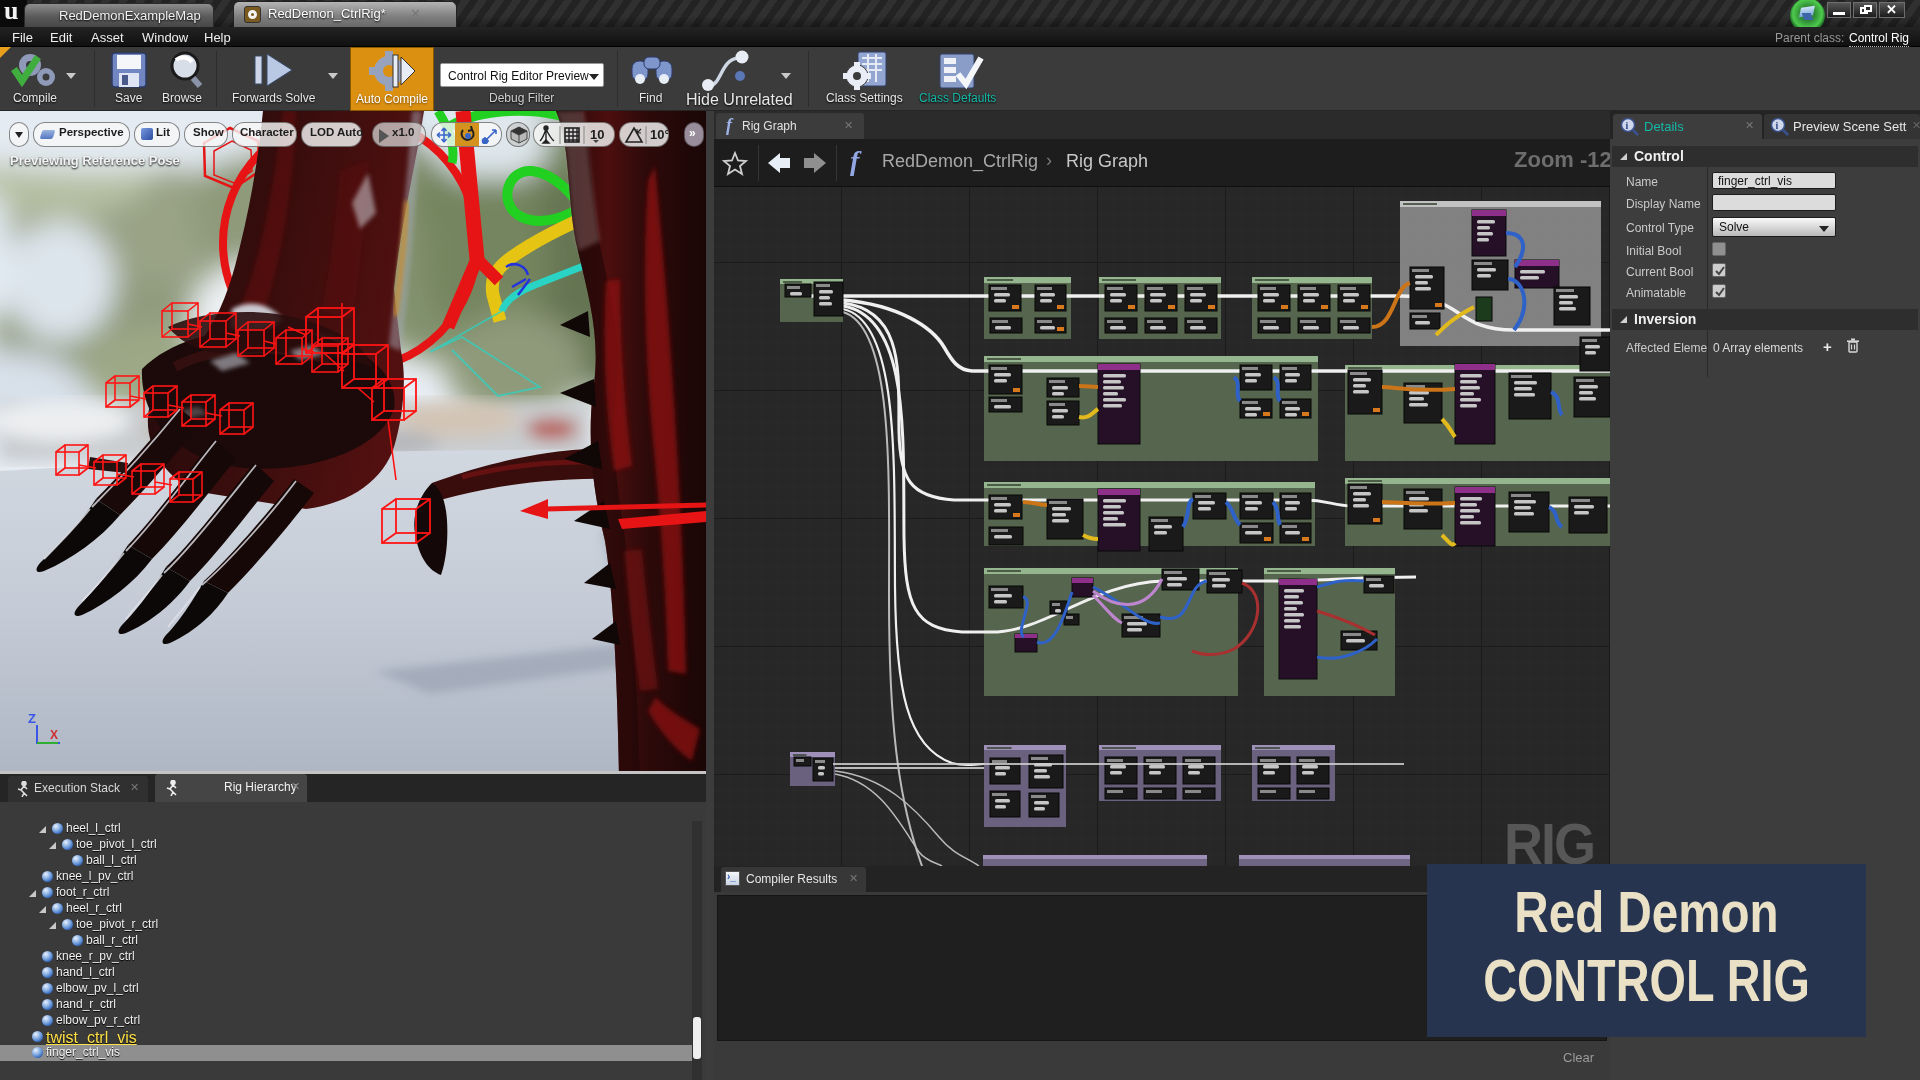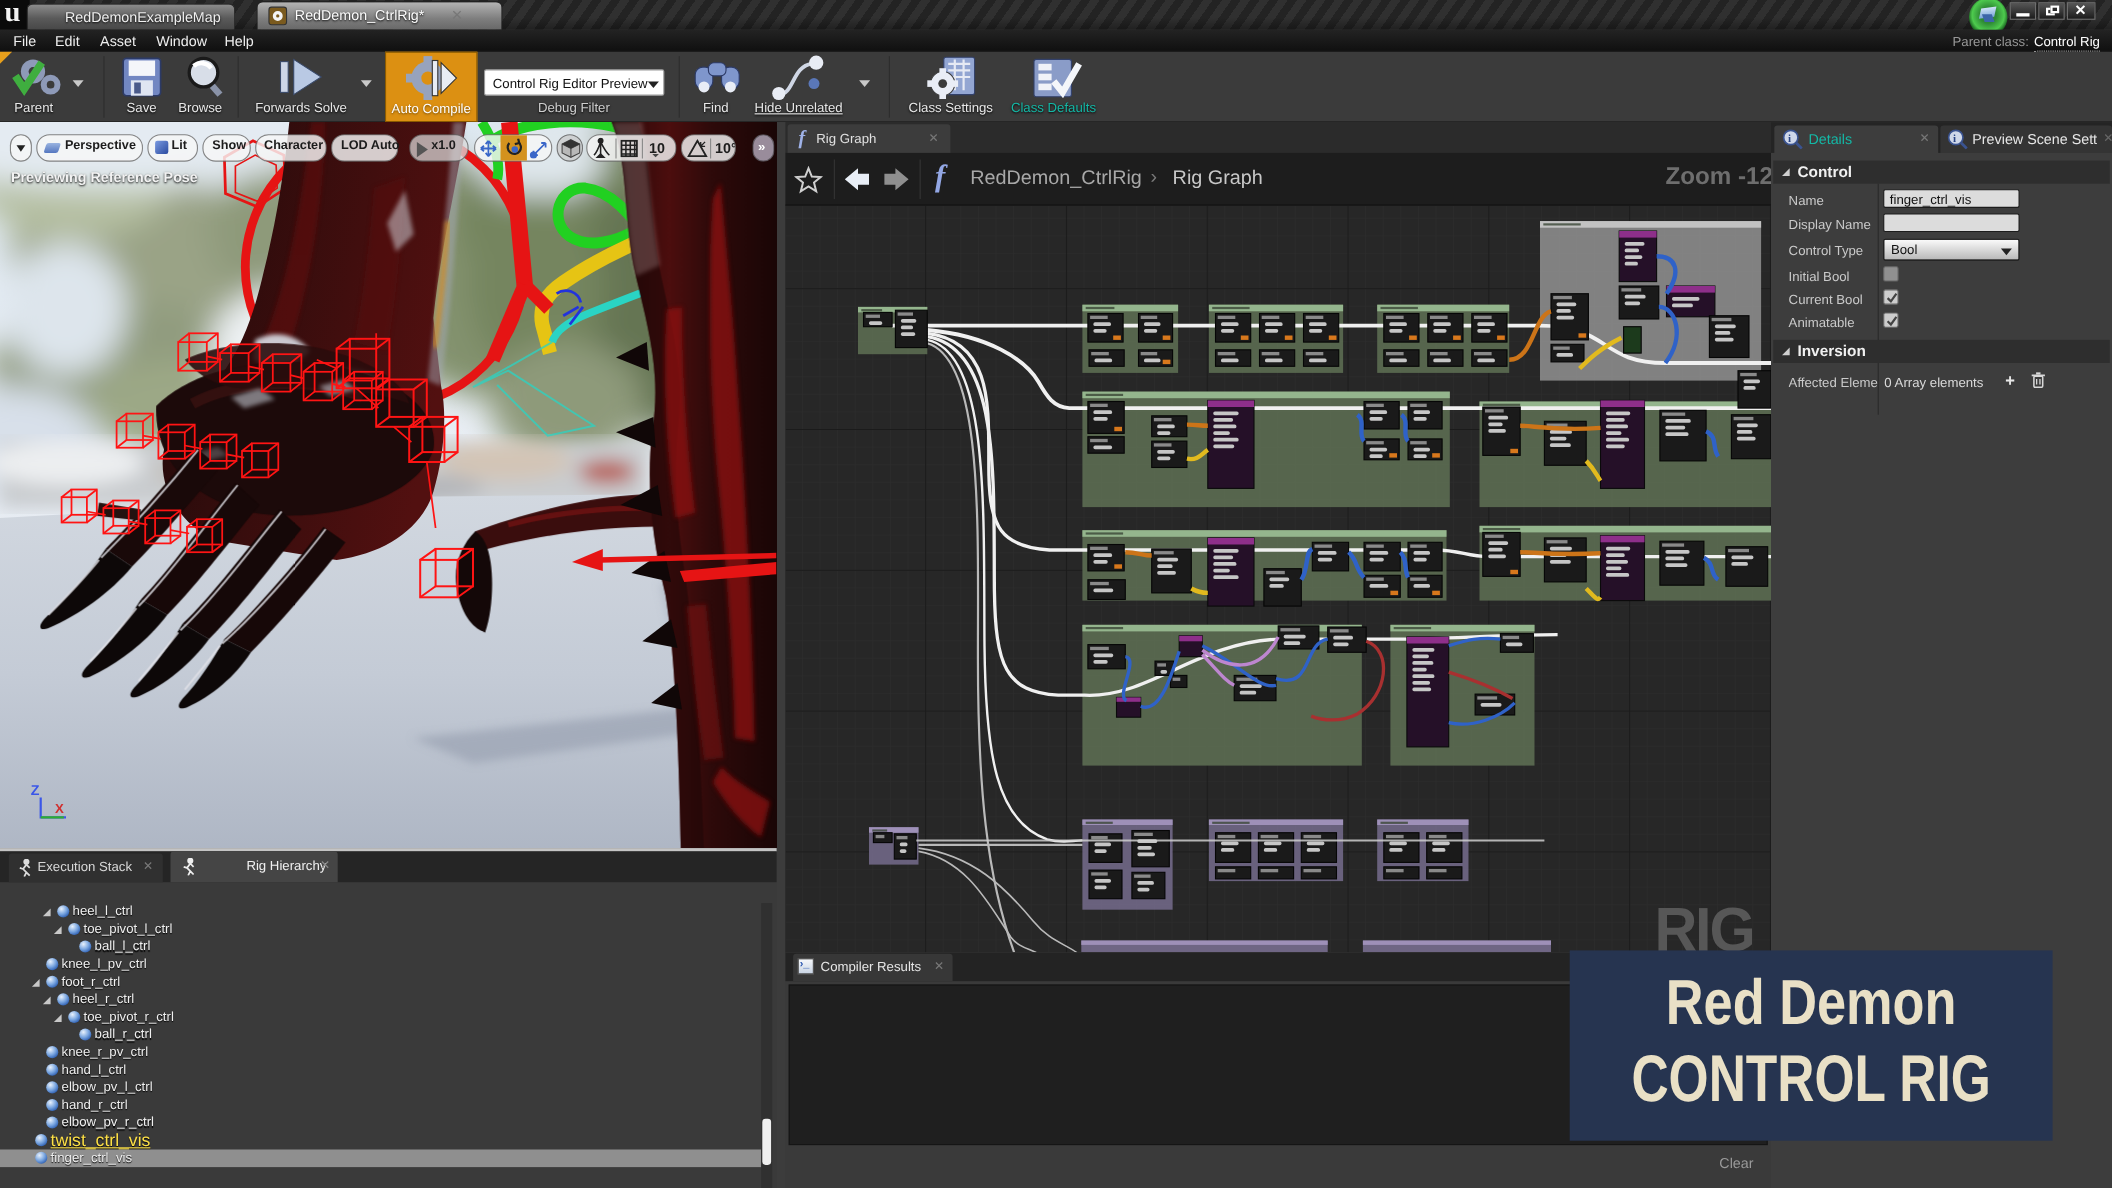--- a/index.html
+++ b/index.html
@@ -63,21 +63,21 @@
  <svg class="abs" style="left:8px;top:4px;" width="52" height="40" viewBox="0 0 52 40">
   <g fill="#8e9ab8">
           <circle cx="22" cy="14" r="11"></circle>
           <circle cx="38" cy="26" r="9"></circle>
         </g>
   <circle cx="22" cy="14" r="4" fill="#3b3b3b"></circle>
         <circle cx="38" cy="26" r="3.5" fill="#3b3b3b"></circle>
   <path d="M6 18 L14 30 L30 6" stroke="#3fae3f" stroke-width="7" fill="none"></path>
  </svg>
  <div class="abs txt" style="left:14px;top:90px;"></div>
- <div class="abs txt" style="left:13px;top:44px;font-size:12px;color:#e8e8e8;text-shadow:0 1px 2px #000;">Parent</div>
+ <div class="abs txt" style="left:13px;top:44px;font-size:12px;color:#e8e8e8;text-shadow:0 1px 2px #000;">Compile</div>
  <div class="abs" style="left:66px;top:26px;width:0;height:0;border-left:5px solid transparent;border-right:5px solid transparent;border-top:6px solid #c9c9c9;"></div>
 
  <svg class="abs" style="left:108px;top:4px;" width="42" height="40" viewBox="0 0 42 40">
   <rect x="4" y="2" width="34" height="34" rx="3" fill="#7287c2" stroke="#2c3a66" stroke-width="1.5"></rect>
   <rect x="9" y="4" width="24" height="14" fill="#f4f6fa"></rect>
   <rect x="11" y="22" width="20" height="14" fill="#dfe5f2"></rect>
   <rect x="14" y="24" width="6" height="10" fill="#4a5a8a"></rect>
  </svg>
  <div class="abs txt" style="left:115px;top:44px;font-size:12px;color:#e8e8e8;text-shadow:0 1px 2px #000;">Save</div>
 
@@ -127,21 +127,21 @@
         <circle cx="34" cy="26" r="5" fill="#e9edf6"></circle>
  </svg>
  <div class="abs txt" style="left:639px;top:44px;font-size:12px;color:#e8e8e8;text-shadow:0 1px 2px #000;">Find</div>
 
  <svg class="abs" style="left:700px;top:3px;" width="56" height="42" viewBox="0 0 56 42">
   <path d="M8 36 C22 36 20 10 38 8" stroke="#cfd6e4" stroke-width="3.5" fill="none"></path>
   <circle cx="8" cy="35" r="6" fill="#e8ecf4"></circle>
   <circle cx="42" cy="7" r="6.5" fill="#e8ecf4"></circle>
   <circle cx="40" cy="26" r="5" fill="#5a77b8"></circle>
  </svg>
- <div class="abs txt" style="left:686px;top:44px;font-size:12px;color:#e8e8e8;text-shadow:0 1px 2px #000;text-decoration:underline;">Hide Unrelated</div>
+ <div class="abs txt" style="left:686px;top:44px;font-size:16px;color:#e8e8e8;text-shadow:0 1px 2px #000;">Hide Unrelated</div>
  <div class="abs" style="left:781px;top:26px;width:0;height:0;border-left:5px solid transparent;border-right:5px solid transparent;border-top:6px solid #c9c9c9;"></div>
 
  <svg class="abs" style="left:842px;top:3px;" width="48" height="42" viewBox="0 0 48 42">
   <rect x="16" y="2" width="28" height="34" rx="2" fill="#93a6d2" stroke="#32406a" stroke-width="1"></rect>
   <g stroke="#e6eaf4" stroke-width="2">
           <path d="M20 8 h20 M20 14 h20 M20 20 h20 M26 4 v28 M34 4 v28"></path>
         </g>
   <circle cx="15" cy="26" r="11" fill="#e9edf6" stroke="#3a3a3a" stroke-width="1"></circle>
   <circle cx="15" cy="26" r="4" fill="#3b3b3b"></circle>
   <g fill="#e9edf6">
@@ -1107,21 +1107,21 @@
  </div>
  <div class="abs" style="left:97px;top:56px;width:1px;height:210px;background:#2a2a2a;"></div>
  <div class="abs txt" style="left:16px;top:64px;font-size:12px;color:#cacaca;">Name</div>
  <div class="abs" style="left:102px;top:61px;width:124px;height:17px;background:#dcdcdc;border:1px solid #1c1c1c;border-radius:2px;">
   <div class="abs txt" style="left:5px;top:1px;font-size:12px;color:#111;">finger_ctrl_vis</div>
  </div>
  <div class="abs txt" style="left:16px;top:86px;font-size:12px;color:#cacaca;">Display Name</div>
  <div class="abs" style="left:102px;top:83px;width:124px;height:17px;background:#dcdcdc;border:1px solid #1c1c1c;border-radius:2px;"></div>
  <div class="abs txt" style="left:16px;top:110px;font-size:12px;color:#cacaca;">Control Type</div>
  <div class="abs" style="left:102px;top:106px;width:124px;height:20px;background:linear-gradient(#fafafa,#b8b8b8);border:1px solid #1c1c1c;border-radius:2px;">
-  <div class="abs txt" style="left:6px;top:2px;font-size:12px;color:#111;">Bool</div>
+  <div class="abs txt" style="left:6px;top:2px;font-size:12px;color:#111;">Solve</div>
   <div class="abs" style="left:106px;top:8px;width:0;height:0;border-left:5px solid transparent;border-right:5px solid transparent;border-top:6px solid #222;"></div>
  </div>
  <div class="abs txt" style="left:16px;top:133px;font-size:12px;color:#cacaca;">Initial Bool</div>
  <div class="abs" style="left:102px;top:131px;width:14px;height:14px;background:#909090;border:1px solid #666;border-radius:2px;"></div>
  <div class="abs txt" style="left:16px;top:154px;font-size:12px;color:#cacaca;">Current Bool</div>
  <div class="abs" style="left:102px;top:152px;width:14px;height:14px;background:#cdcdcd;border:1px solid #666;border-radius:2px;">
   <svg width="14" height="14" viewBox="0 0 14 14">
           <path d="M3 7 L6 10 L11 3" stroke="#444" stroke-width="2" fill="none"></path>
         </svg>
  </div>

